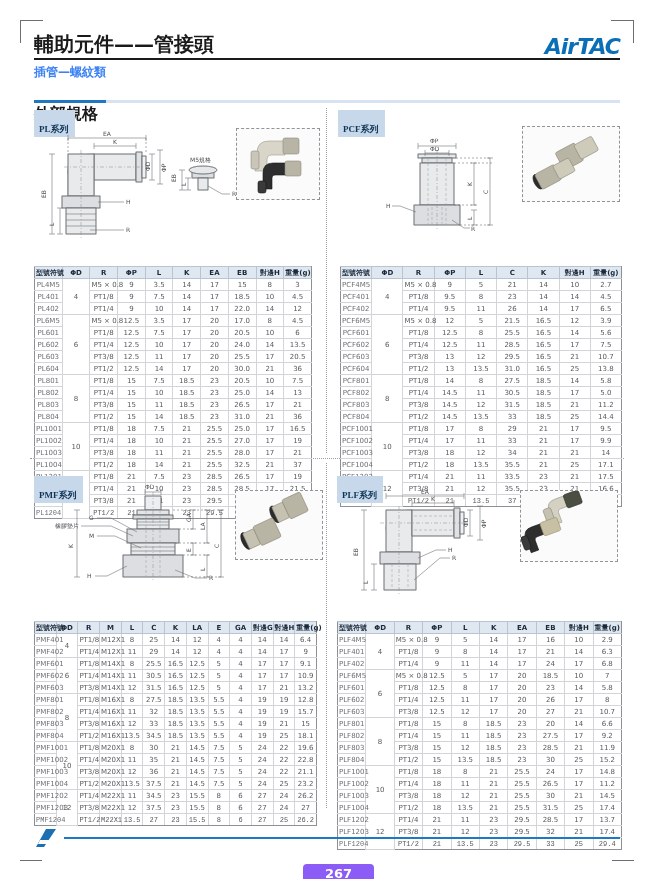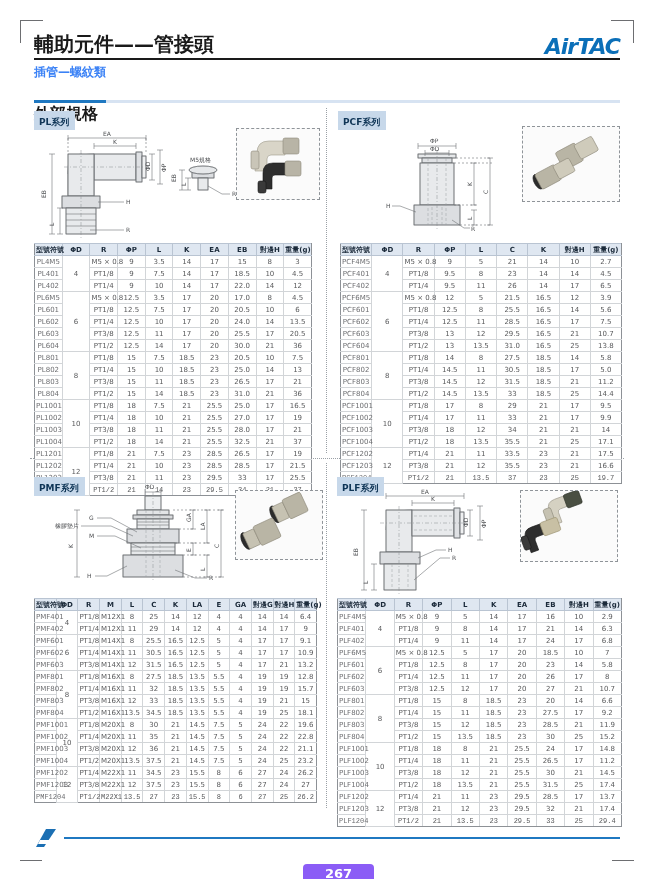--- a/index.html
+++ b/index.html
@@ -39,37 +39,39 @@
   .sec-underline i{position:absolute;left:0;top:0;width:72px;height:3px;background:#1f78c1;display:block;}
 
   
   .panel{position:absolute;}
   .panel-sep-v{position:absolute;left:326px;top:108px;width:0;height:345px;border-left:1px dotted #9aa0a6;}
   .panel-sep-v2{position:absolute;left:326px;top:463px;width:0;height:345px;border-left:1px dotted #9aa0a6;}
   .panel-sep-h{position:absolute;left:30px;top:458px;width:594px;height:0;border-top:1px dotted #9aa0a6;}
 
   .ser-label{
     display:inline-block;background:#c7d8ea;color:#0f3556;
-    font-size:9px;font-weight:bold;padding:6px 6px 2px 5px;
+    font-size:9px;font-weight:bold;padding:14px 6px 2px 5px;
     line-height:11px;
+    font-family:Liberation Serif, serif;
   }
 
   
   .photo{
     position:absolute;border:1px dashed #8f9499;background:#fbfbfb;
   }
   .photo svg{display:block;}
 
   
   table.spec{
     border-collapse:collapse;
     font-size:7px;
     font-family:"DejaVu Sans","Liberation Sans",sans-serif;
     color:#58595b;
     table-layout:fixed;
+    margin-top:23px;
   }
   table.spec th{
     background:#dfe7f1;color:#1b2a3a;font-weight:bold;
     border:1px solid #b9c4d2;
     height:11px;line-height:10px;
     font-size:7px;
     padding:0 1px;
     text-align:center;
     white-space:nowrap;
   }

